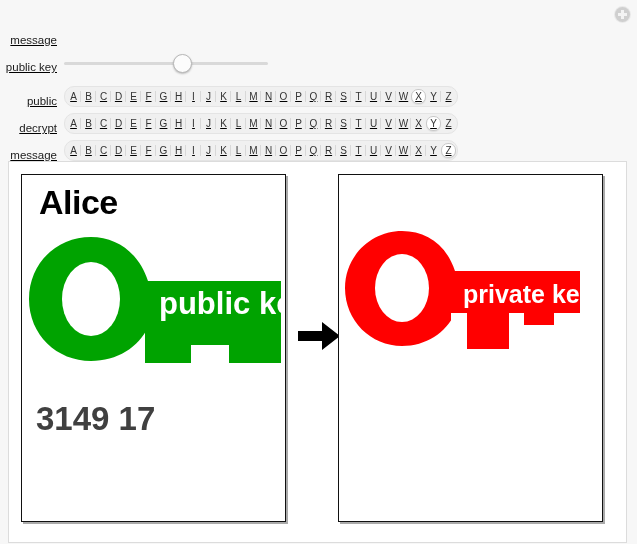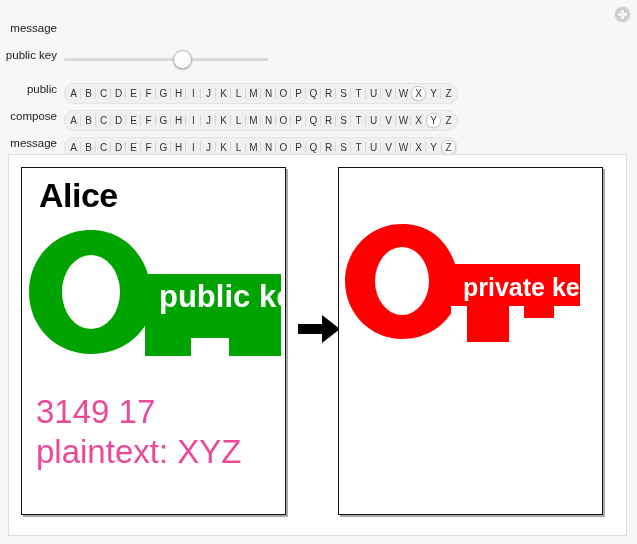--- a/index.html
+++ b/index.html
@@ -24,21 +24,21 @@
     position:relative;width:9px;height:9px;
   }
   .corner-btn .plus:before,.corner-btn .plus:after{
     content:"";position:absolute;background:#f3f3f3;
   }
   .corner-btn .plus:before{left:3px;top:0;width:3px;height:9px;}
   .corner-btn .plus:after{top:3px;left:0;height:3px;width:9px;}
 
   
   .controls{padding-top:22px;}
-  .ctrl-row{display:flex;align-items:flex-start;height:24px;margin-bottom:3px;}
+  .ctrl-row{display:flex;align-items:flex-end;height:24px;margin-bottom:3px;text-decoration:underline;}
   .ctrl-label{
     width:57px;text-align:right;padding-right:7px;
     font-size:11.5px;color:#1a1a1a;
     flex:0 0 auto;
   }
 
   
   .segbar{
     display:inline-flex;align-items:center;
     background:#f0f0f0;border-radius:11px;
@@ -85,21 +85,21 @@
   }
   .alpha.sel{
     background:#fff;border:1px solid #c9c9c9;
     width:13px;height:13px;line-height:13px;
     box-shadow:0 1px 1px rgba(0,0,0,.07);
   }
   .alpha.sel:before,.alpha.sel + .alpha:before{display:none;}
 
   
   .output{
-    position:absolute;left:8px;top:154px;
+    position:absolute;left:8px;top:161px;
     width:619px;height:382px;
     background:#fff;border:1px solid #dcdcdc;
     box-sizing:border-box;
   }
   .stage{position:relative;width:100%;height:100%;}
 
   .person{
     position:absolute;top:12px;
     width:265px;height:348px;
     background:#fff;
@@ -115,21 +115,21 @@
     position:absolute;left:17px;top:8px;
     font-size:34px;font-weight:bold;color:#000;
     letter-spacing:-0.5px;
   }
 
   .keyart{position:absolute;left:7px;top:62px;width:252px;height:130px;}
   #bob-panel .keyart{left:6px;top:56px;width:235px;height:118px;}
 
   .green-text{
     position:absolute;left:14px;
-    font-weight:normal;color:#ec4899;
+    font-weight:bold;color:#404040;
     font-size:33px;white-space:nowrap;
   }
   #line-nums{top:225px;}
   #line-plain{top:265px;}
 
   
   .arrow{position:absolute;left:289px;top:158px;width:42px;height:32px;}
 </style>
 </head>
 <body>
@@ -180,21 +180,21 @@
           <div class="alpha">T</div>
           <div class="alpha">U</div>
           <div class="alpha">V</div>
           <div class="alpha">W</div>
           <div class="alpha sel">X</div>
           <div class="alpha">Y</div>
           <div class="alpha">Z</div>
         </div>
       </div>
       <div class="ctrl-row">
-        <div class="ctrl-label">compose</div>
+        <div class="ctrl-label">decrypt</div>
         <div class="alphabar">
           <div class="alpha">A</div>
           <div class="alpha">B</div>
           <div class="alpha">C</div>
           <div class="alpha">D</div>
           <div class="alpha">E</div>
           <div class="alpha">F</div>
           <div class="alpha">G</div>
           <div class="alpha">H</div>
           <div class="alpha">I</div>
@@ -266,21 +266,20 @@
           <rect x="143" y="90" width="57" height="36"></rect>
           <rect x="200" y="90" width="52" height="36"></rect>
           <rect x="143" y="90" width="16" height="36"></rect>
         </g>
         <ellipse cx="62" cy="62" rx="29" ry="37" fill="#ffffff"></ellipse>
         <rect x="162" y="108" width="38" height="20" fill="#ffffff"></rect>
         <text x="130" y="77" font-family="Liberation Sans, sans-serif" font-size="31" font-weight="bold" fill="#ffffff">public key</text>
       </svg>
 
       <div class="green-text" id="line-nums">3149  17</div>
-      <div class="green-text" id="line-plain">plaintext: XYZ</div>
     </div>
 
     <svg class="arrow" viewBox="0 0 42 32">
       <path d="M0 11 L24 11 L24 2 L42 16 L24 30 L24 21 L0 21 Z" fill="#000"></path>
     </svg>
 
     <div class="person" id="bob-panel">
 
       <svg class="keyart" viewBox="0 0 235 118">
         <g fill="#ff0000">

